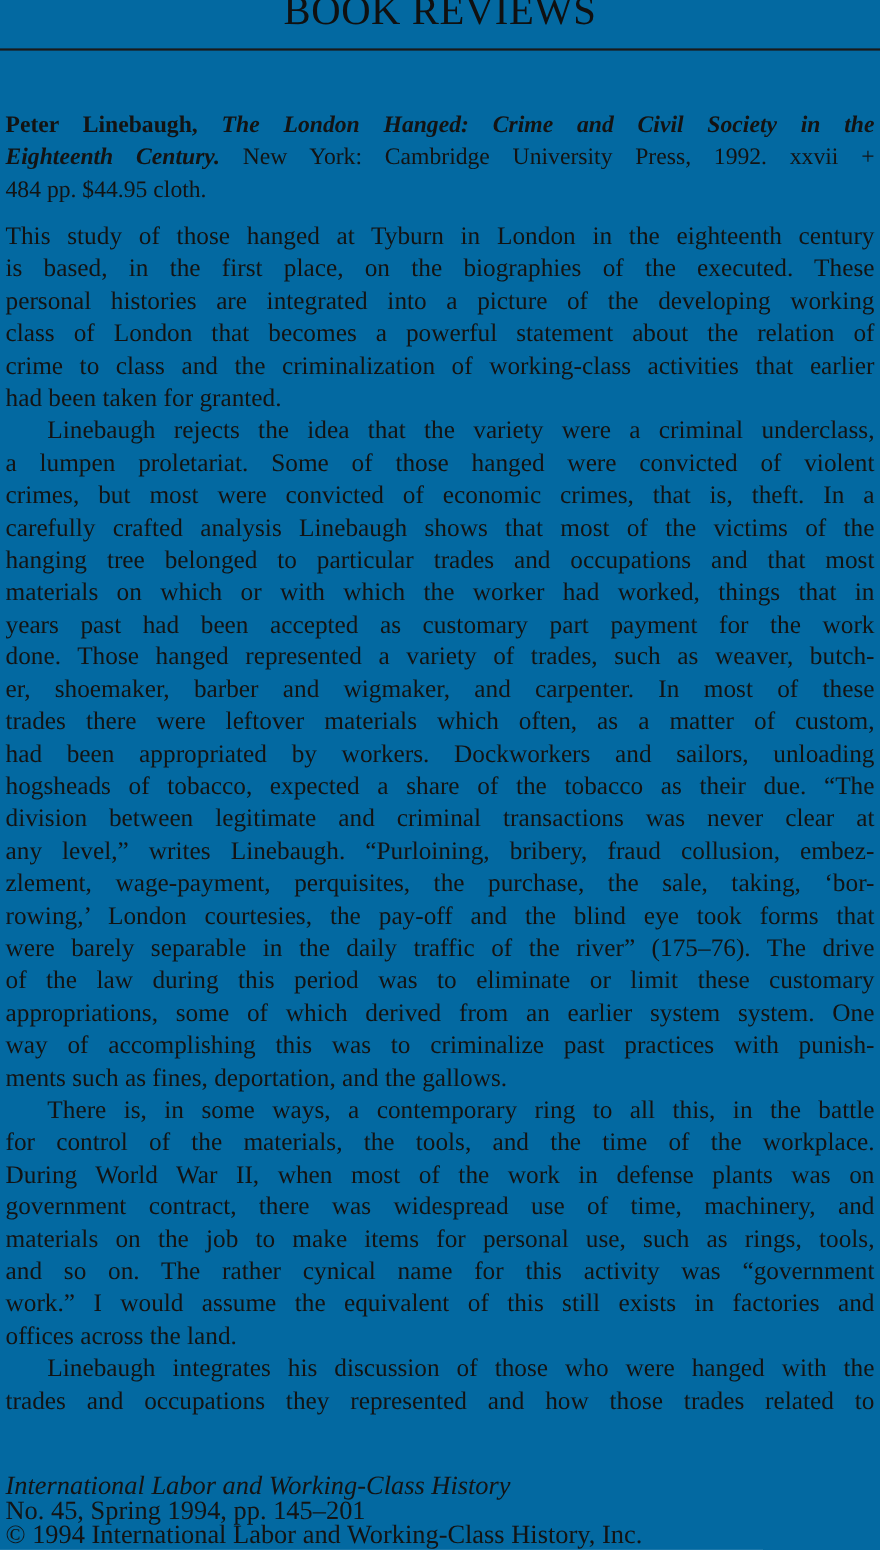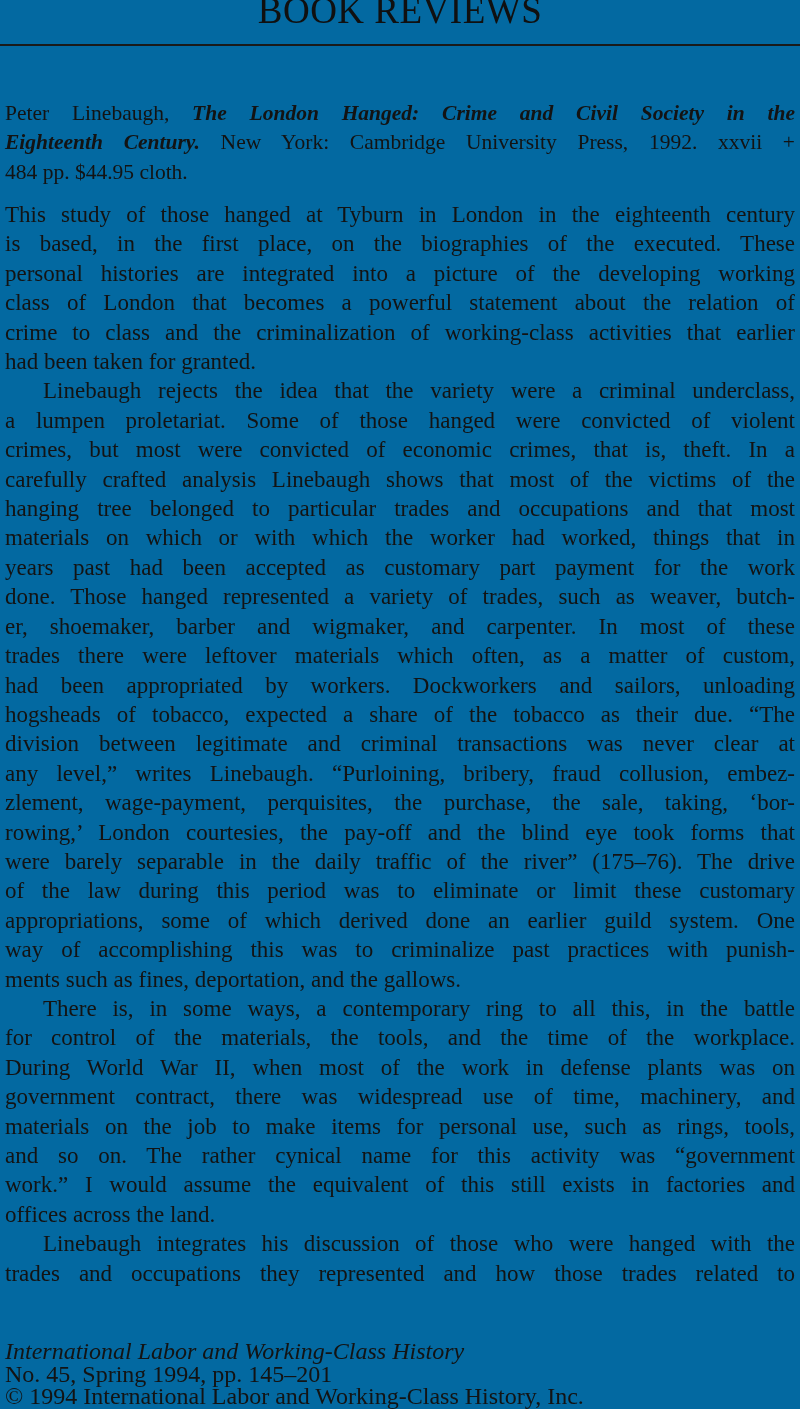--- a/index.html
+++ b/index.html
@@ -57,21 +57,21 @@
     text-align: justify;
     text-align-last: justify;
     white-space: normal;
   }
   .line.last-left {
     text-align-last: left;
   }
   .line.indent {
     text-indent: 38px;
   }
-  .bold { font-weight: normal; }
+  .bold { font-weight: bold; }
   .bold-italic { font-weight: bold; font-style: italic; }
   .footer {
     position: absolute;
     top: 1340px;
     left: 5px;
     right: 5px;
     font-size: 24px;
     line-height: 22.6px;
   }
   .footer .journal { font-style: italic; }
@@ -119,21 +119,21 @@
         <div class="line">er, shoemaker, barber and wigmaker, and carpenter. In most of these</div>
         <div class="line">trades there were leftover materials which often, as a matter of custom,</div>
         <div class="line">had been appropriated by workers. Dockworkers and sailors, unloading</div>
         <div class="line">hogsheads of tobacco, expected a share of the tobacco as their due. “The</div>
         <div class="line">division between legitimate and criminal transactions was never clear at</div>
         <div class="line">any level,” writes Linebaugh. “Purloining, bribery, fraud collusion, embez-</div>
         <div class="line">zlement, wage-payment, perquisites, the purchase, the sale, taking, ‘bor-</div>
         <div class="line">rowing,’ London courtesies, the pay-off and the blind eye took forms that</div>
         <div class="line">were barely separable in the daily traffic of the river” (175–76). The drive</div>
         <div class="line">of the law during this period was to eliminate or limit these customary</div>
-        <div class="line">appropriations, some of which derived done an earlier guild system. One</div>
+        <div class="line">appropriations, some of which derived from an earlier system system. One</div>
         <div class="line">way of accomplishing this was to criminalize past practices with punish-</div>
         <div class="line last-left">ments such as fines, deportation, and the gallows.</div>
       </div>
       <div class="paragraph">
         <div class="line indent">There is, in some ways, a contemporary ring to all this, in the battle</div>
         <div class="line">for control of the materials, the tools, and the time of the workplace.</div>
         <div class="line">During World War II, when most of the work in defense plants was on</div>
         <div class="line">government contract, there was widespread use of time, machinery, and</div>
         <div class="line">materials on the job to make items for personal use, such as rings, tools,</div>
         <div class="line">and so on. The rather cynical name for this activity was “government</div>

